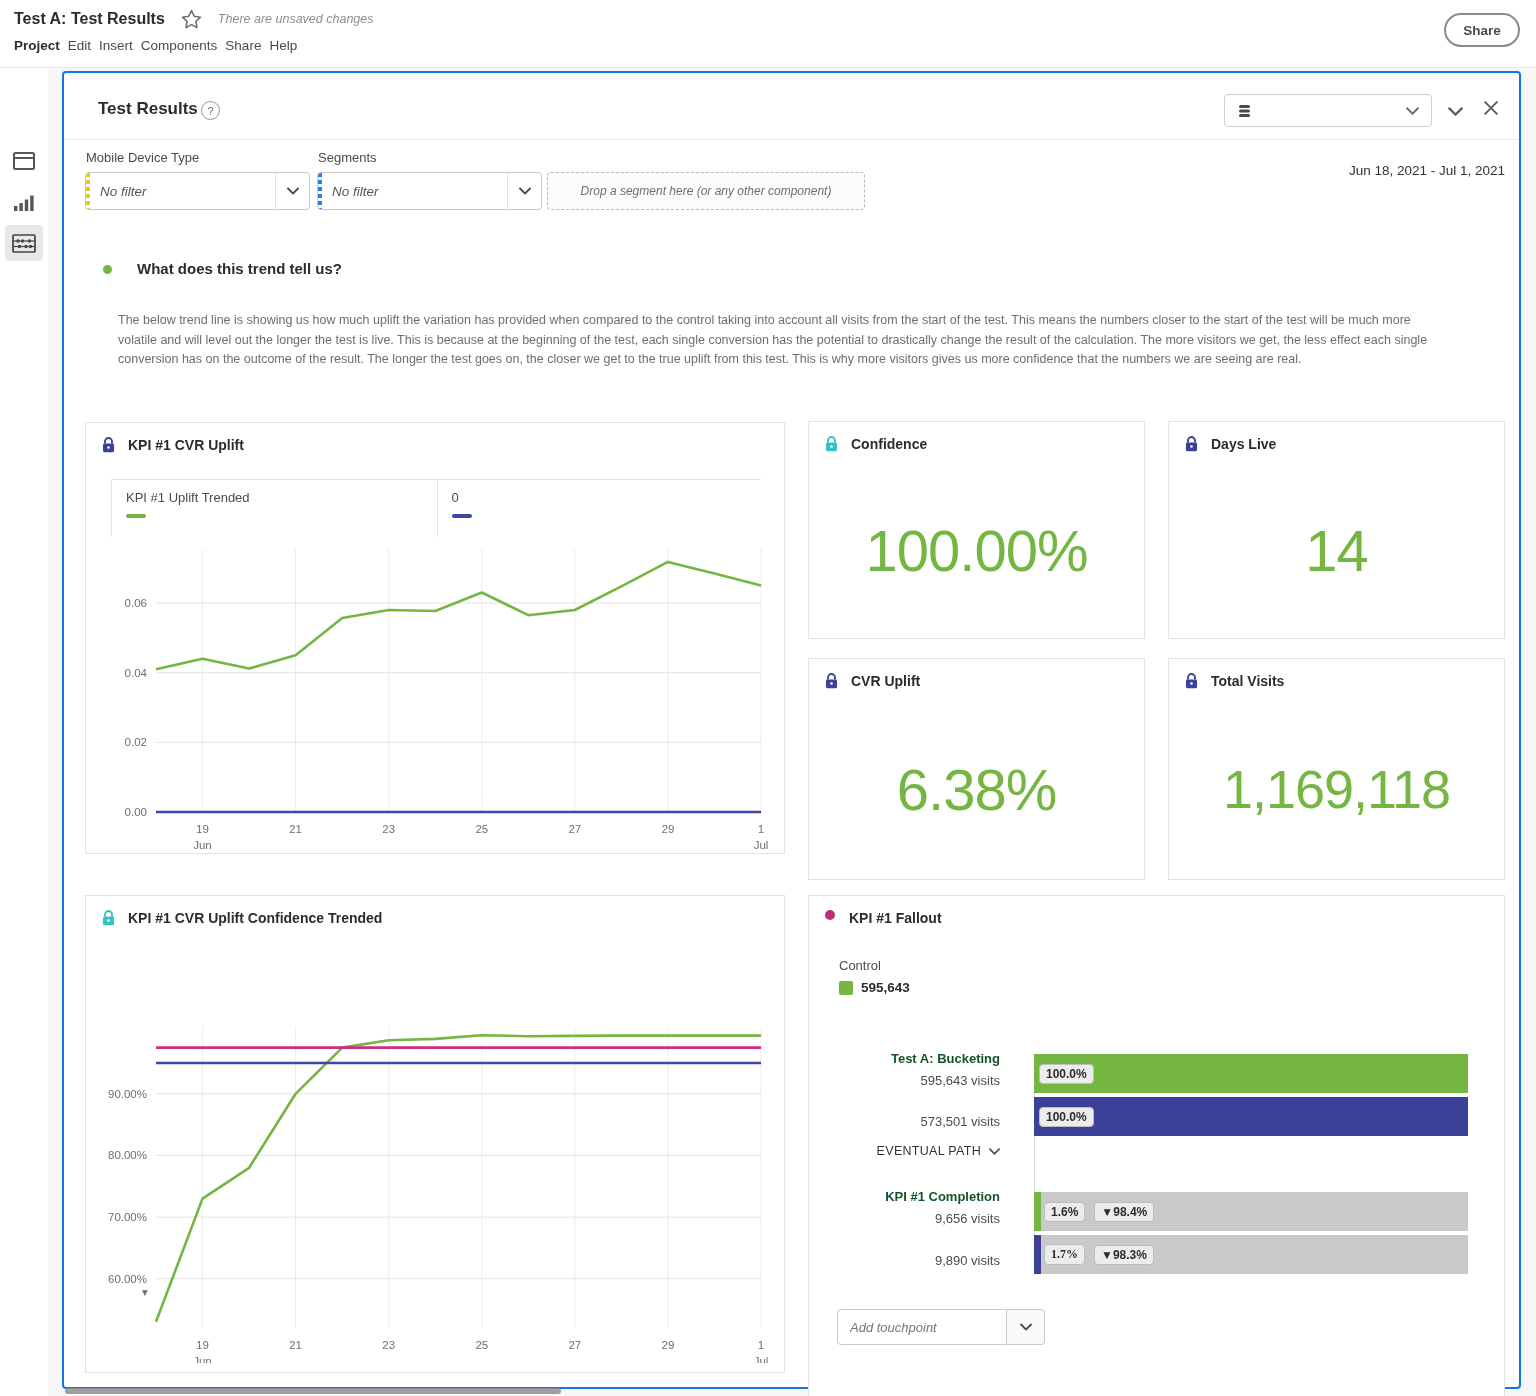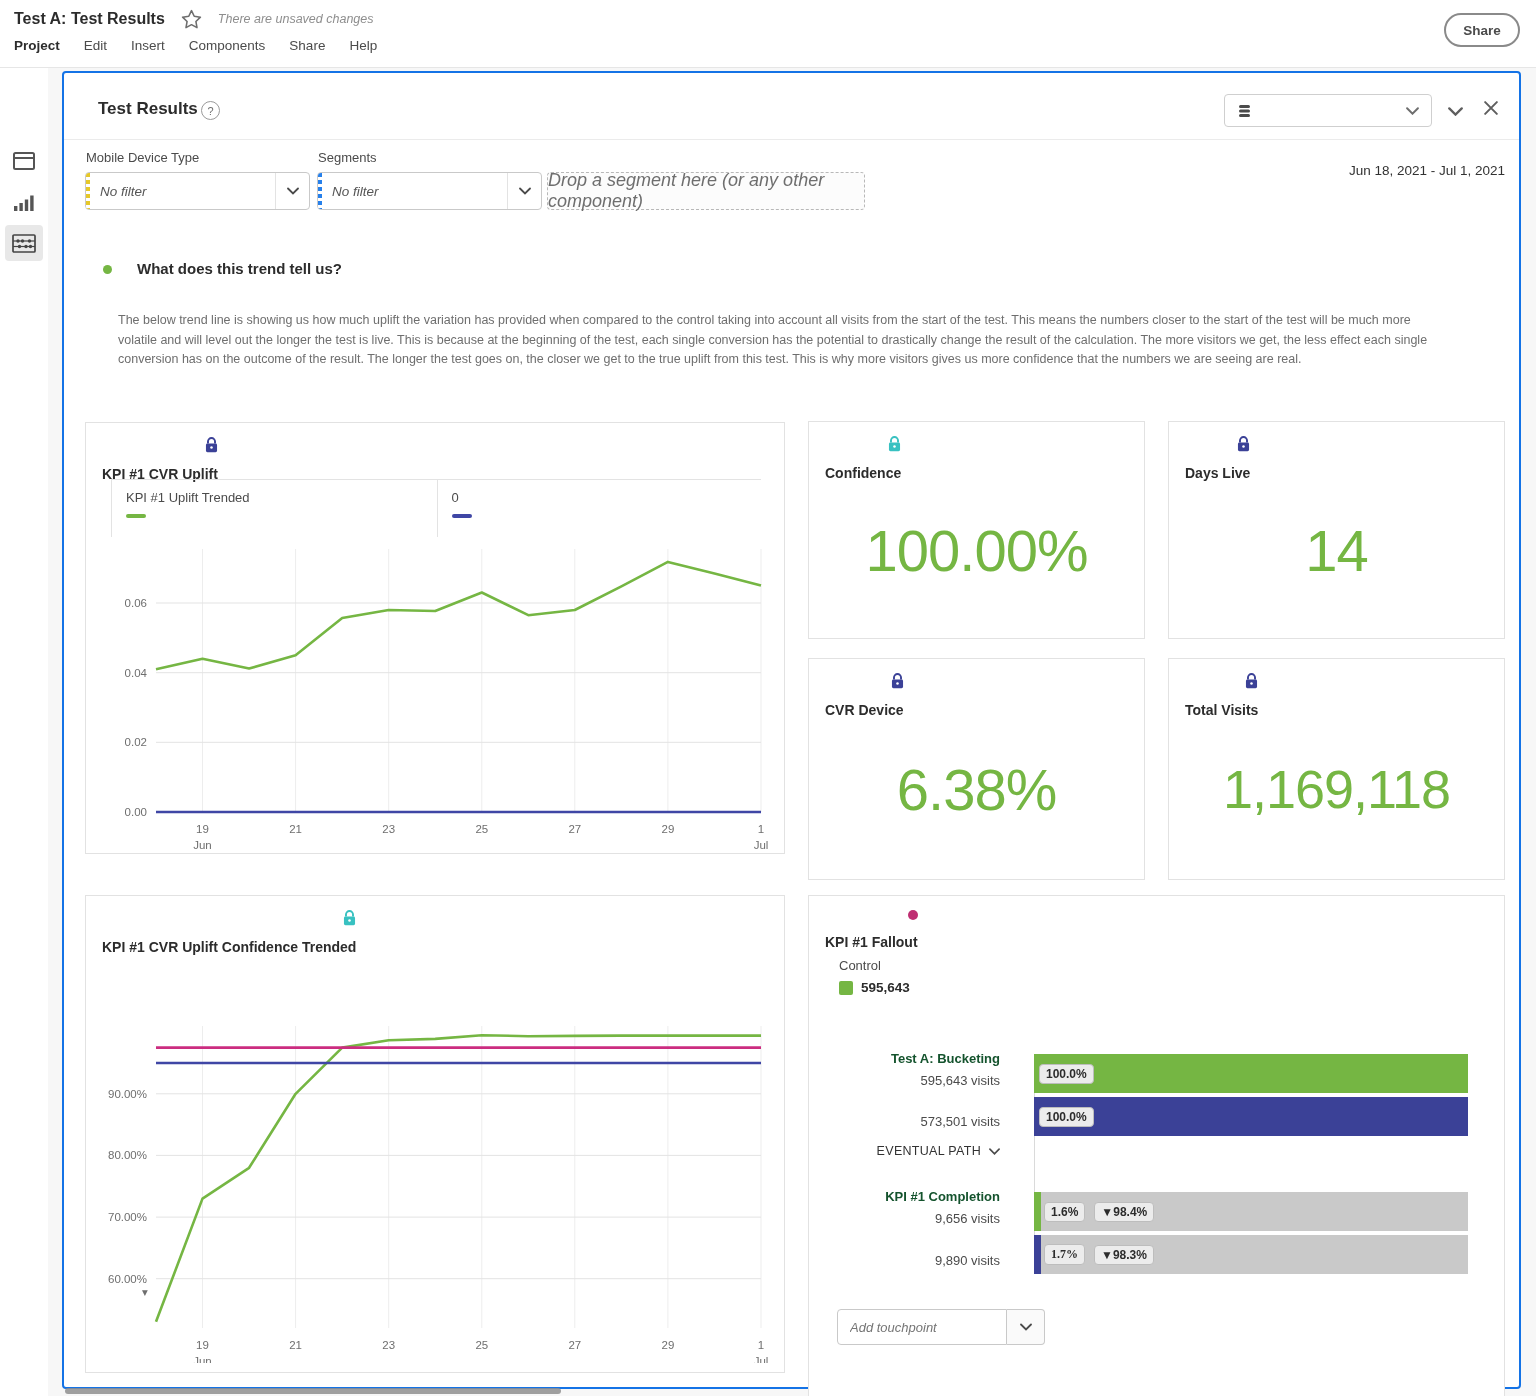--- a/index.html
+++ b/index.html
@@ -6,21 +6,21 @@
   html,body { background:#fff; }
   body { font-family:"Liberation Sans", sans-serif; color:#323232; }
   .page { position:relative; width:1536px; height:1396px; background:#fff; overflow:hidden; }
   .abs { position:absolute; }
 
   
   .topbar { position:absolute; left:0; top:0; width:1536px; height:68px; background:#fff; border-bottom:1px solid #e6e6e6; }
   .title-row { position:absolute; left:14px; top:9px; display:flex; align-items:center; gap:16px; }
   .proj-title { font-size:16px; font-weight:bold; color:#2c2c2c; }
   .unsaved { font-size:12.5px; font-style:italic; color:#8e8e8e; }
-  .menubar { position:absolute; left:14px; top:38px; display:flex; gap:24px; font-size:13.5px; color:#4b4b4b; }
+  .menubar { position:absolute; left:14px; top:38px; display:flex; gap:8px; font-size:13.5px; color:#4b4b4b; }
   .menubar .mi { cursor:default; }
   .menubar .mi.first { font-weight:bold; color:#2c2c2c; }
   .share-btn { position:absolute; right:16px; top:13px; width:76px; height:34px; border:2px solid #8a8a8a; border-radius:17px;
     display:flex; align-items:center; justify-content:center; font-size:13.5px; font-weight:bold; color:#4b4b4b; background:#fff; }
 
   
   .sidebar { position:absolute; left:0; top:68px; width:48px; height:1328px; background:#fff; }
   .side-icon { position:absolute; left:11px; width:26px; height:26px; display:flex; align-items:center; justify-content:center; }
   .side-sel { position:absolute; left:5px; width:38px; height:36px; background:#e8e8e8; border-radius:4px; display:flex; align-items:center; justify-content:center; }
   .content-bg { position:absolute; left:48px; top:68px; width:1488px; height:1328px; background:#f7f7f7; }
@@ -37,31 +37,31 @@
 
   
   .f-label { position:absolute; top:150px; font-size:13px; color:#4b4b4b; }
   .combo { position:absolute; top:172px; width:225px; height:38px; background:#fff; border:1px solid #c9c9c9; border-radius:4px; display:flex; align-items:stretch; overflow:hidden; }
   .combo .strip { width:4px; flex:0 0 4px; }
   .strip.yellow { background:repeating-linear-gradient(180deg,#e6c829 0 4px,#fff 4px 7px); }
   .strip.blue { background:repeating-linear-gradient(180deg,#2680eb 0 4px,#fff 4px 7px); }
   .combo .val { flex:1; display:flex; align-items:center; padding-left:10px; font-size:13.5px; font-style:italic; color:#555; }
   .combo .chev { flex:0 0 34px; border-left:1px solid #e3e3e3; display:flex; align-items:center; justify-content:center; }
   .dropzone { position:absolute; left:547px; top:172px; width:318px; height:38px; border:1px dashed #b8b8b8; border-radius:4px;
-    display:flex; align-items:center; justify-content:center; font-size:18px; font-style:italic; color:#6e6e6e; background:#fcfcfc; }
+    display:flex; align-items:center; justify-content:center; font-size:12px; font-style:italic; color:#6e6e6e; background:#fcfcfc; }
   .date-range { position:absolute; right:31px; top:163px; font-size:13.5px; color:#323232; }
 
   
   .desc-dot { position:absolute; left:103px; top:265px; width:9px; height:9px; border-radius:50%; background:#75b643; }
   .desc-head { position:absolute; left:137px; top:260px; font-size:15px; font-weight:bold; color:#2c2c2c; }
   .desc-body { position:absolute; left:118px; top:311px; width:1334px; font-size:12.5px; line-height:19.5px; color:#6e6e6e; }
 
   
   .card { position:absolute; background:#fff; border:1px solid #e2e2e2; }
-  .card-head { position:absolute; left:16px; top:14px; display:flex; align-items:flex-end; gap:13px;flex-direction:column; }
+  .card-head { position:absolute; left:16px; top:14px; display:flex; align-items:flex-start; gap:13px; }
   .card-title { font-size:14px; font-weight:bold; color:#2c2c2c; }
   .big-value { position:absolute; left:0; right:0; top:58px; bottom:18px; display:flex; align-items:center; justify-content:center;
     font-size:58px; color:#75b643; letter-spacing:-1px; }
 
   
   .legend-row { position:absolute; display:flex; border-top:1px solid #e3e3e3; border-left:1px solid #e3e3e3; }
   .legend-col { padding:10px 8px 0 14px; }
   .legend-col + .legend-col { border-left:1px solid #e3e3e3; }
   .legend-label { font-size:13px; color:#4b4b4b; white-space:nowrap; }
   .legend-swatch { width:20px; height:4px; border-radius:2px; margin-top:9px; }
@@ -278,21 +278,21 @@
     <div class="big-value">14</div>
   </div>
 
   <div class="card" style="left:808px;top:658px;width:337px;height:222px;">
     <div class="card-head">
       <svg width="13" height="16" viewBox="0 0 12 15" style="color:#3b4197;">
         <path d="M2.7 6V4.3a3.3 3.3 0 0 1 6.6 0V6" fill="none" stroke="currentColor" stroke-width="1.8"></path>
         <rect x="0.8" y="6" width="10.4" height="8.2" rx="1.4" fill="currentColor"></rect>
           <circle cx="6" cy="9.8" r="1.2" fill="#fff"></circle>
       </svg>
-      <span class="card-title">CVR Device</span>
+      <span class="card-title">CVR Uplift</span>
     </div>
     <div class="big-value">6.38%</div>
   </div>
 
   <div class="card" style="left:1168px;top:658px;width:337px;height:222px;">
     <div class="card-head">
       <svg width="13" height="16" viewBox="0 0 12 15" style="color:#3b4197;">
         <path d="M2.7 6V4.3a3.3 3.3 0 0 1 6.6 0V6" fill="none" stroke="currentColor" stroke-width="1.8"></path>
         <rect x="0.8" y="6" width="10.4" height="8.2" rx="1.4" fill="currentColor"></rect>
           <circle cx="6" cy="9.8" r="1.2" fill="#fff"></circle>

